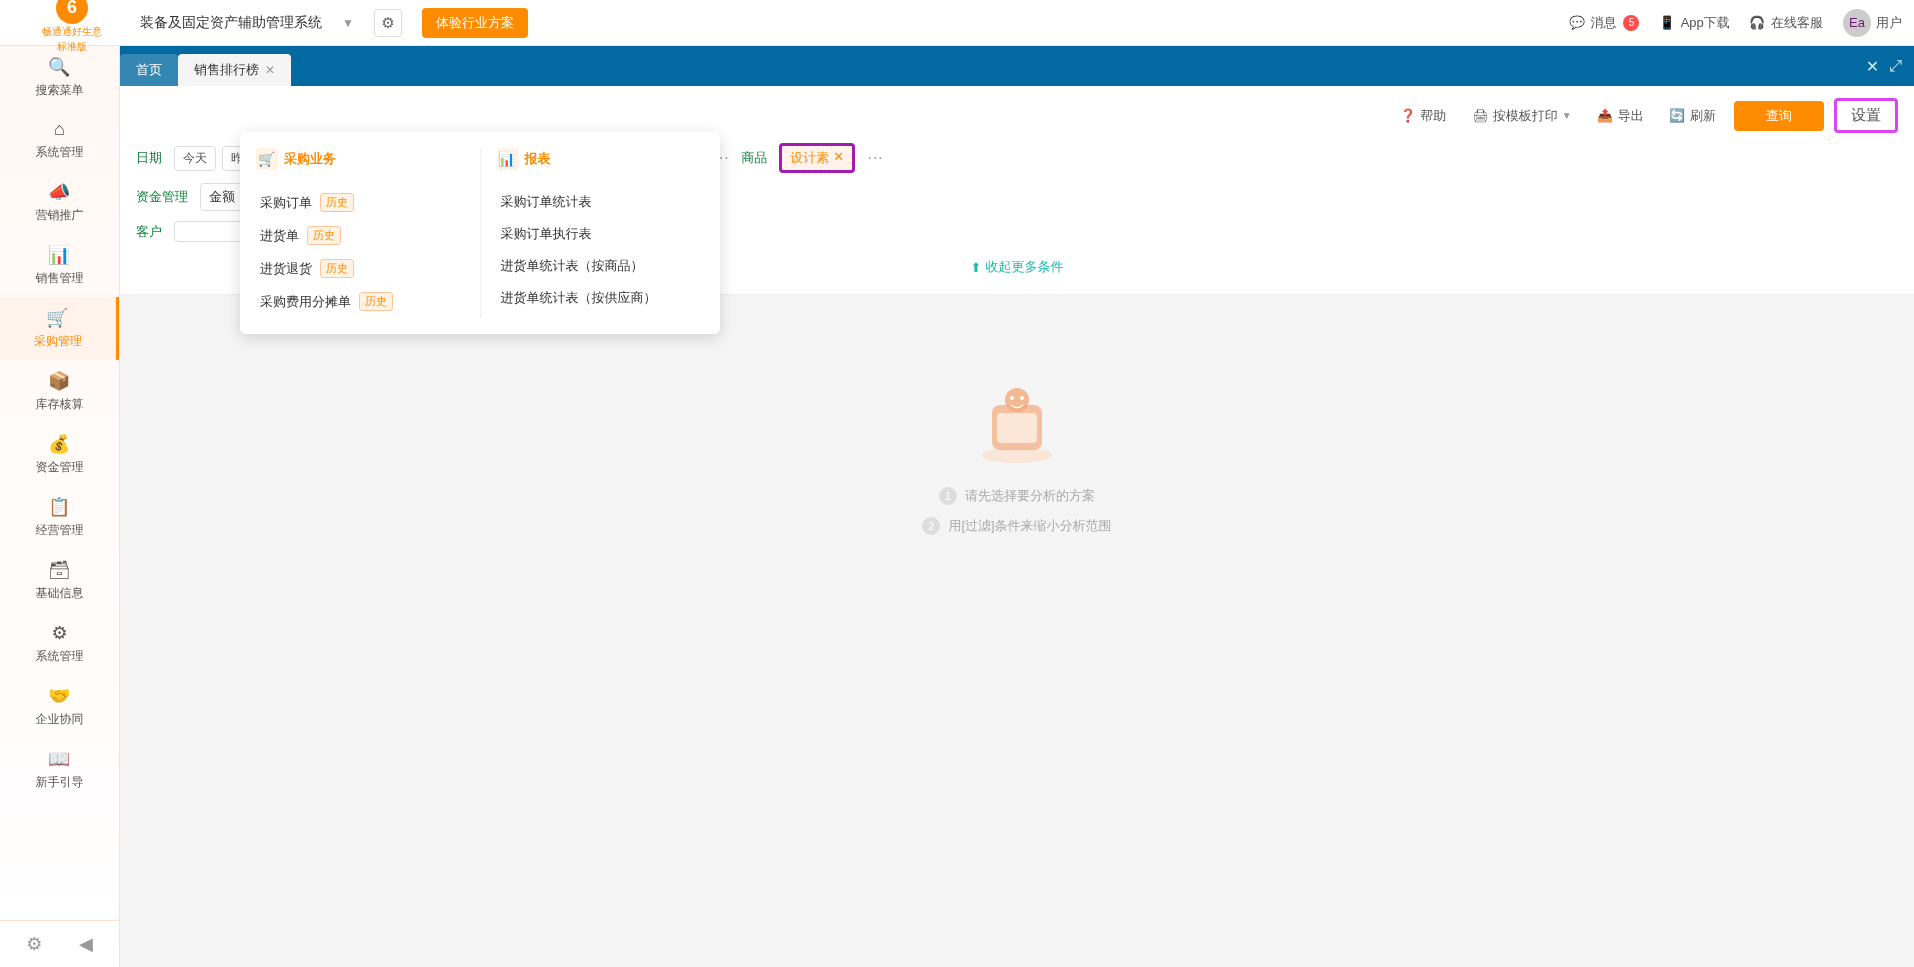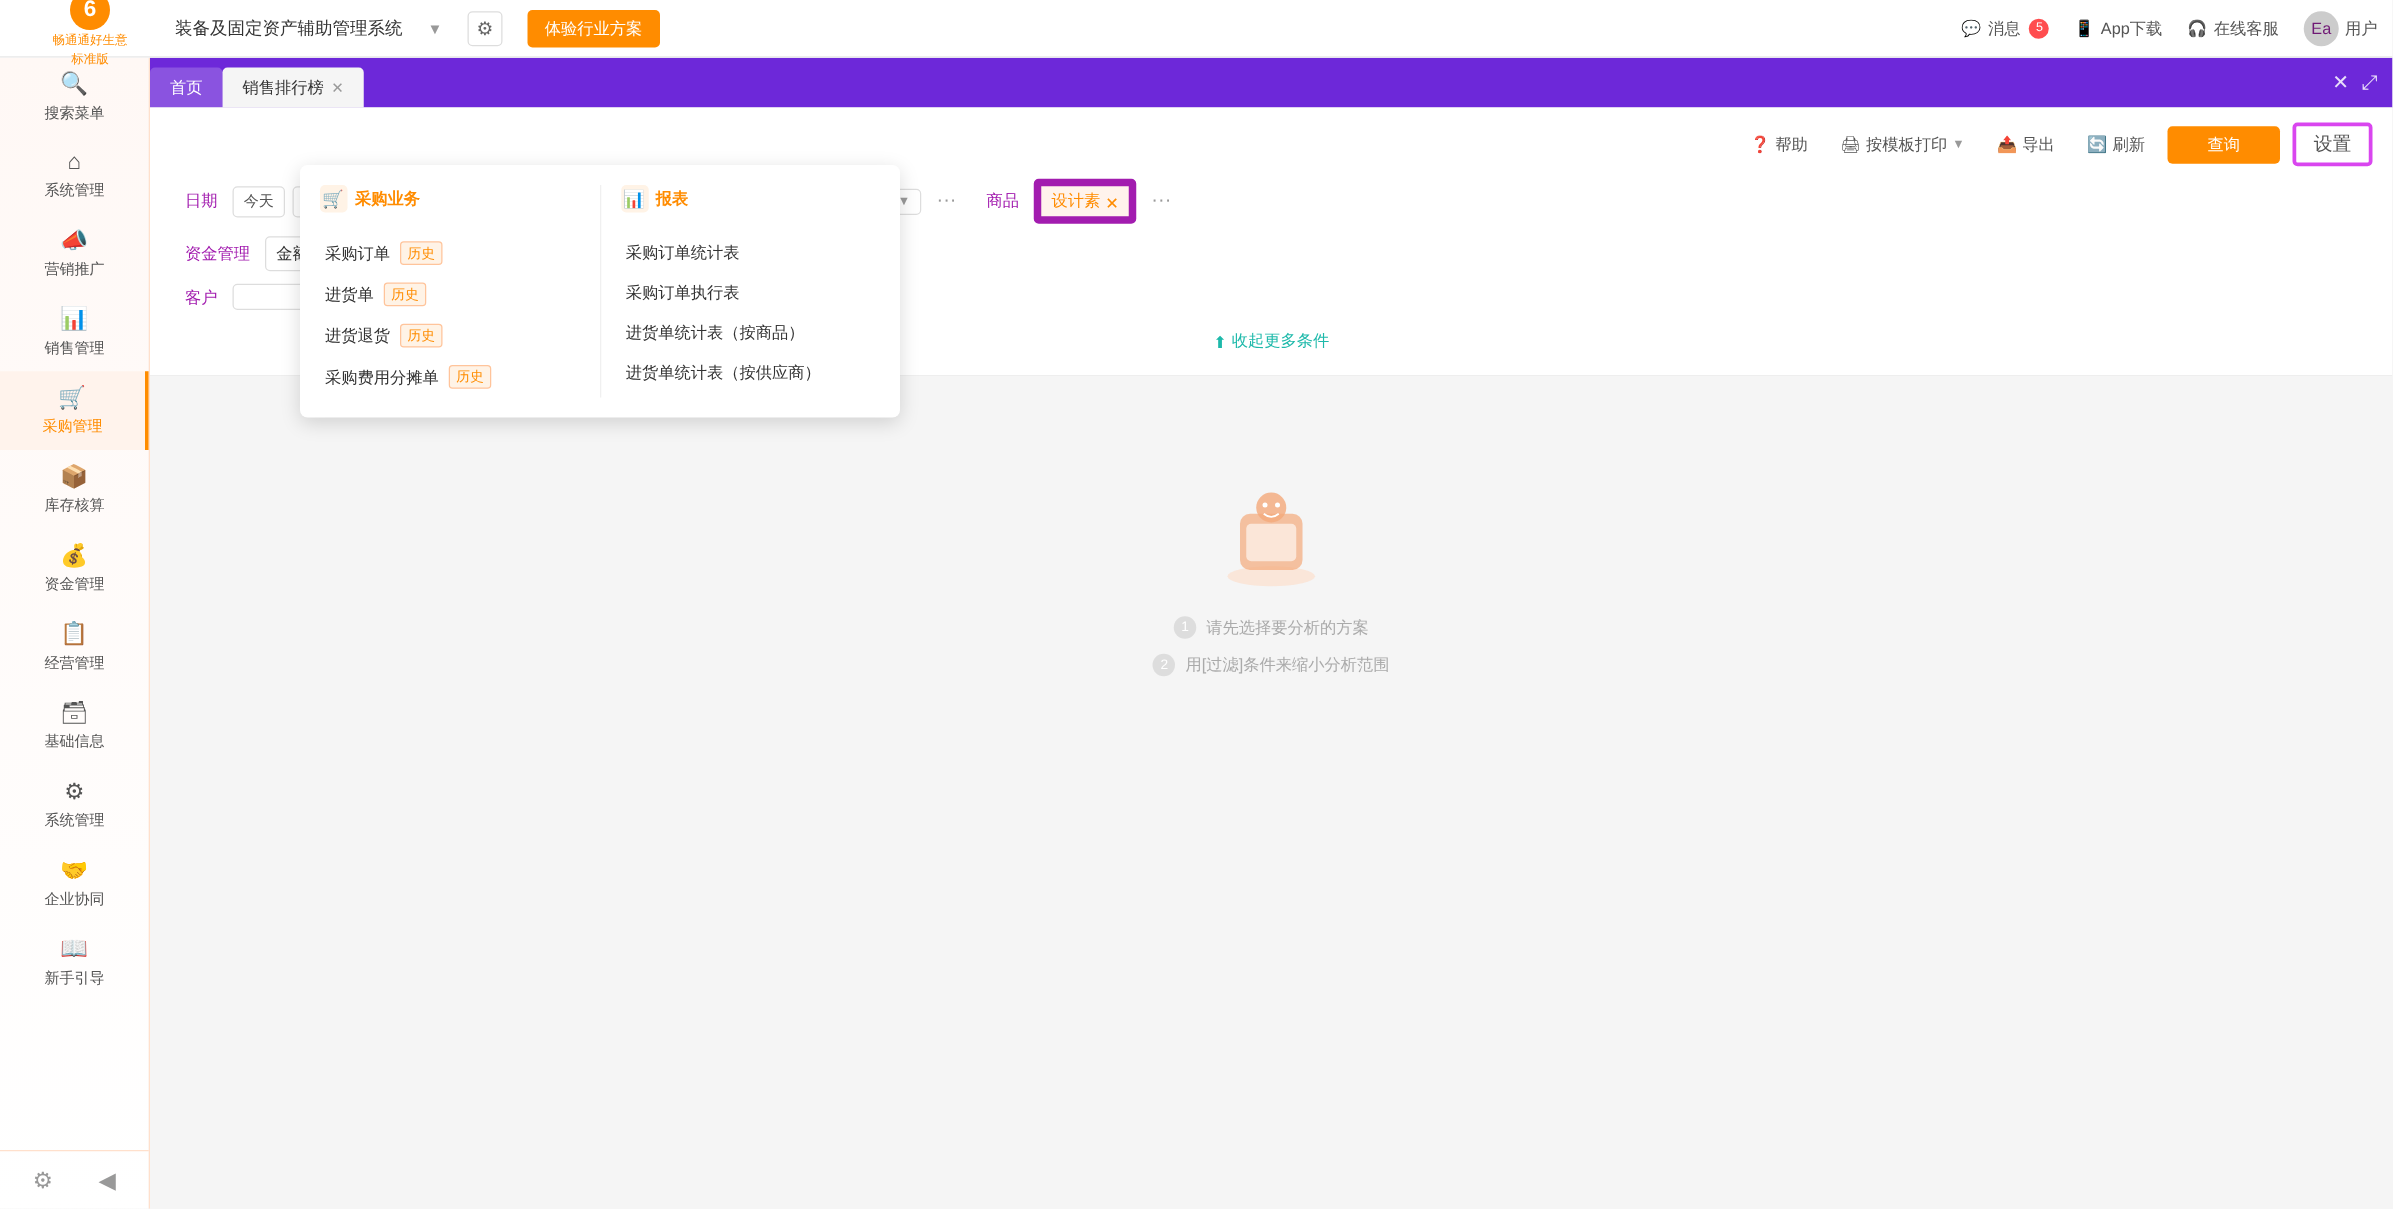--- a/index.html
+++ b/index.html
@@ -123,21 +123,21 @@
       flex: 1;
       display: flex;
       flex-direction: column;
       overflow: hidden;
       position: relative;
     }
 
     
     .tab-bar {
       height: 40px;
-      background: #6d28d9;
+      background: #0369a1;
       display: flex;
       align-items: flex-end;
       padding: 0 0 0 0;
       flex-shrink: 0;
     }
     .tab-item {
       height: 32px;
       padding: 0 16px;
       display: flex; align-items: center; gap: 6px;
       cursor: pointer;
@@ -182,32 +182,32 @@
       background: #fff;
       padding: 12px 16px;
       display: flex;
       flex-direction: column;
       gap: 10px;
       border-bottom: 1px solid #eee;
     }
     .filter-row {
       display: flex; align-items: center; gap: 12px; flex-wrap: wrap;
     }
-    .filter-label { color: #a21caf; font-size: 13px; white-space: nowrap; margin-left: 12px; }
+    .filter-label { color: #15803d; font-size: 13px; white-space: nowrap; }
     .filter-select {
       border: 1px solid #ddd; border-radius: 4px;
       padding: 4px 8px; font-size: 13px; color: #333;
       display: flex; align-items: center; gap: 4px; cursor: pointer;
       min-width: 120px; background: #fff;
     }
     .filter-select .arrow { color: #999; font-size: 10px; }
     .filter-tag {
-      background: #fff3ec; border: 6px solid #a21caf; border-radius: 4px;
+      background: #fff3ec; border: 3px solid #a21caf; border-radius: 4px;
       padding: 3px 8px; font-size: 12px; color: #ff8c00;
-      display: flex; align-items: flex-end; gap: 4px;
+      display: flex; align-items: flex-start; gap: 4px;
     }
     .filter-tag .close { cursor: pointer; color: #ff8c00; }
     .filter-date {
       display: flex; align-items: center; gap: 6px;
     }
     .date-btn {
       padding: 3px 8px; border: 1px solid #ddd; border-radius: 4px;
       cursor: pointer; font-size: 12px; color: #555; background: #fff;
     }
     .date-btn.active { border-color: #ff8c00; color: #ff8c00; }

